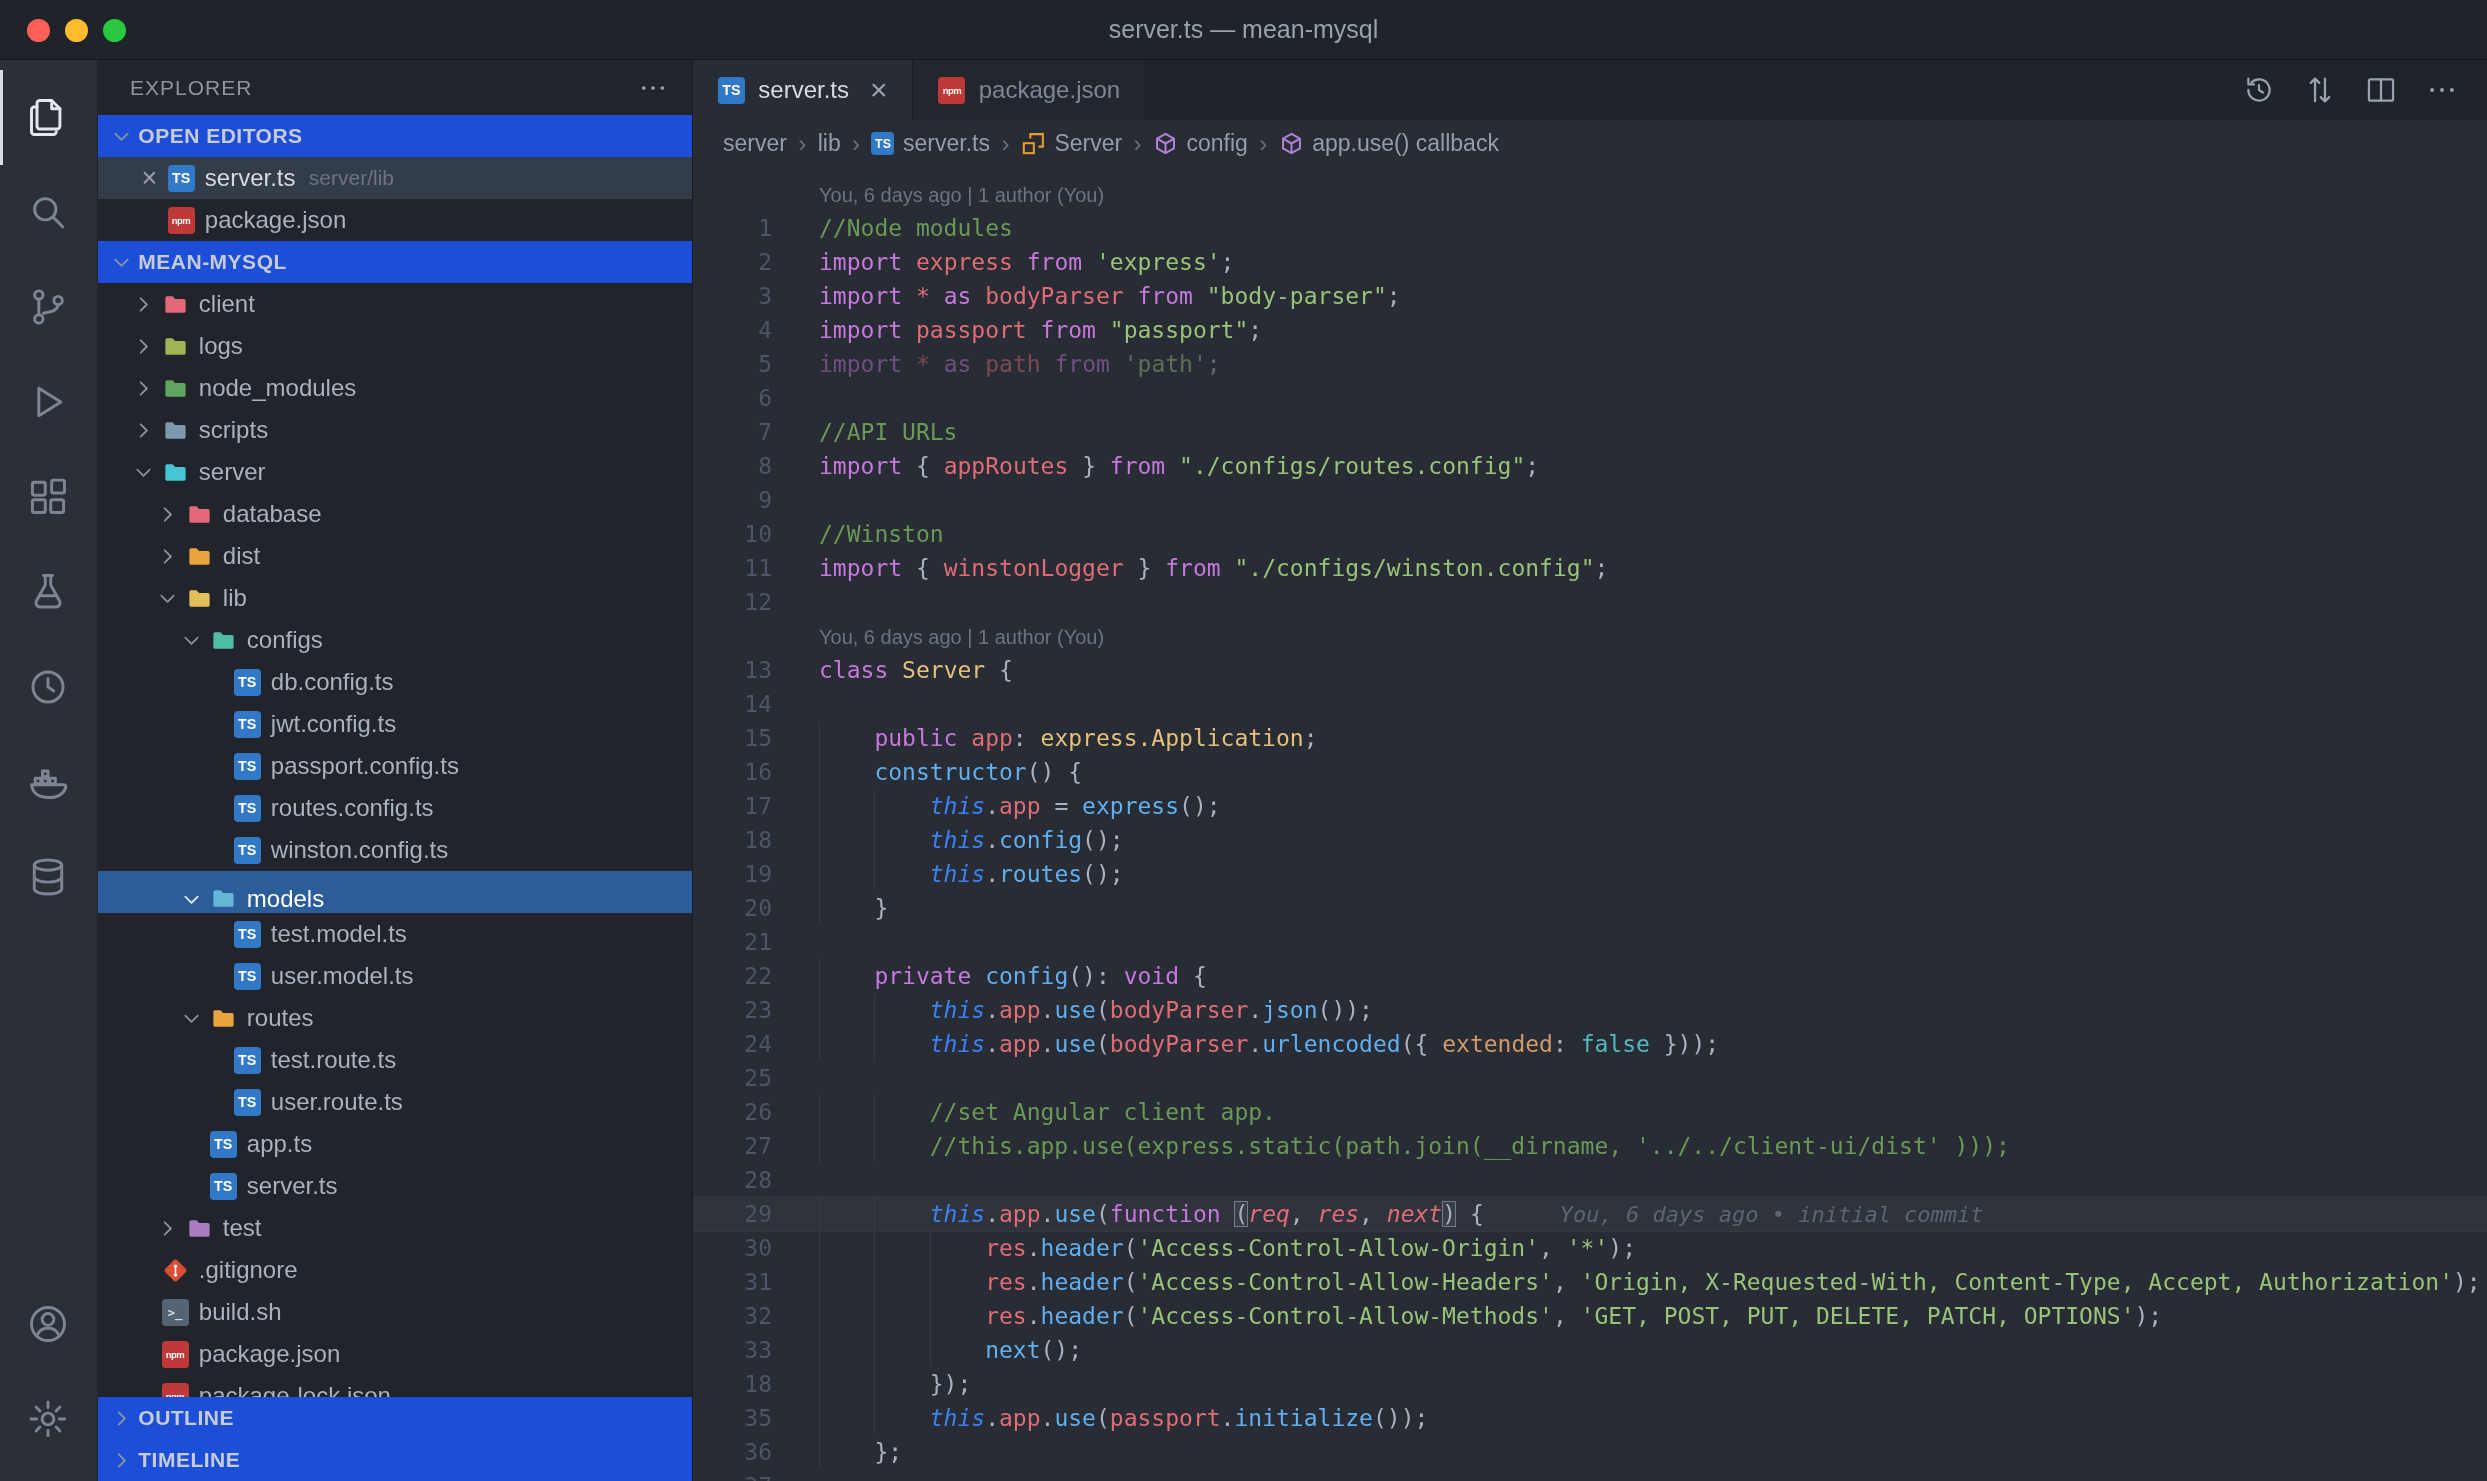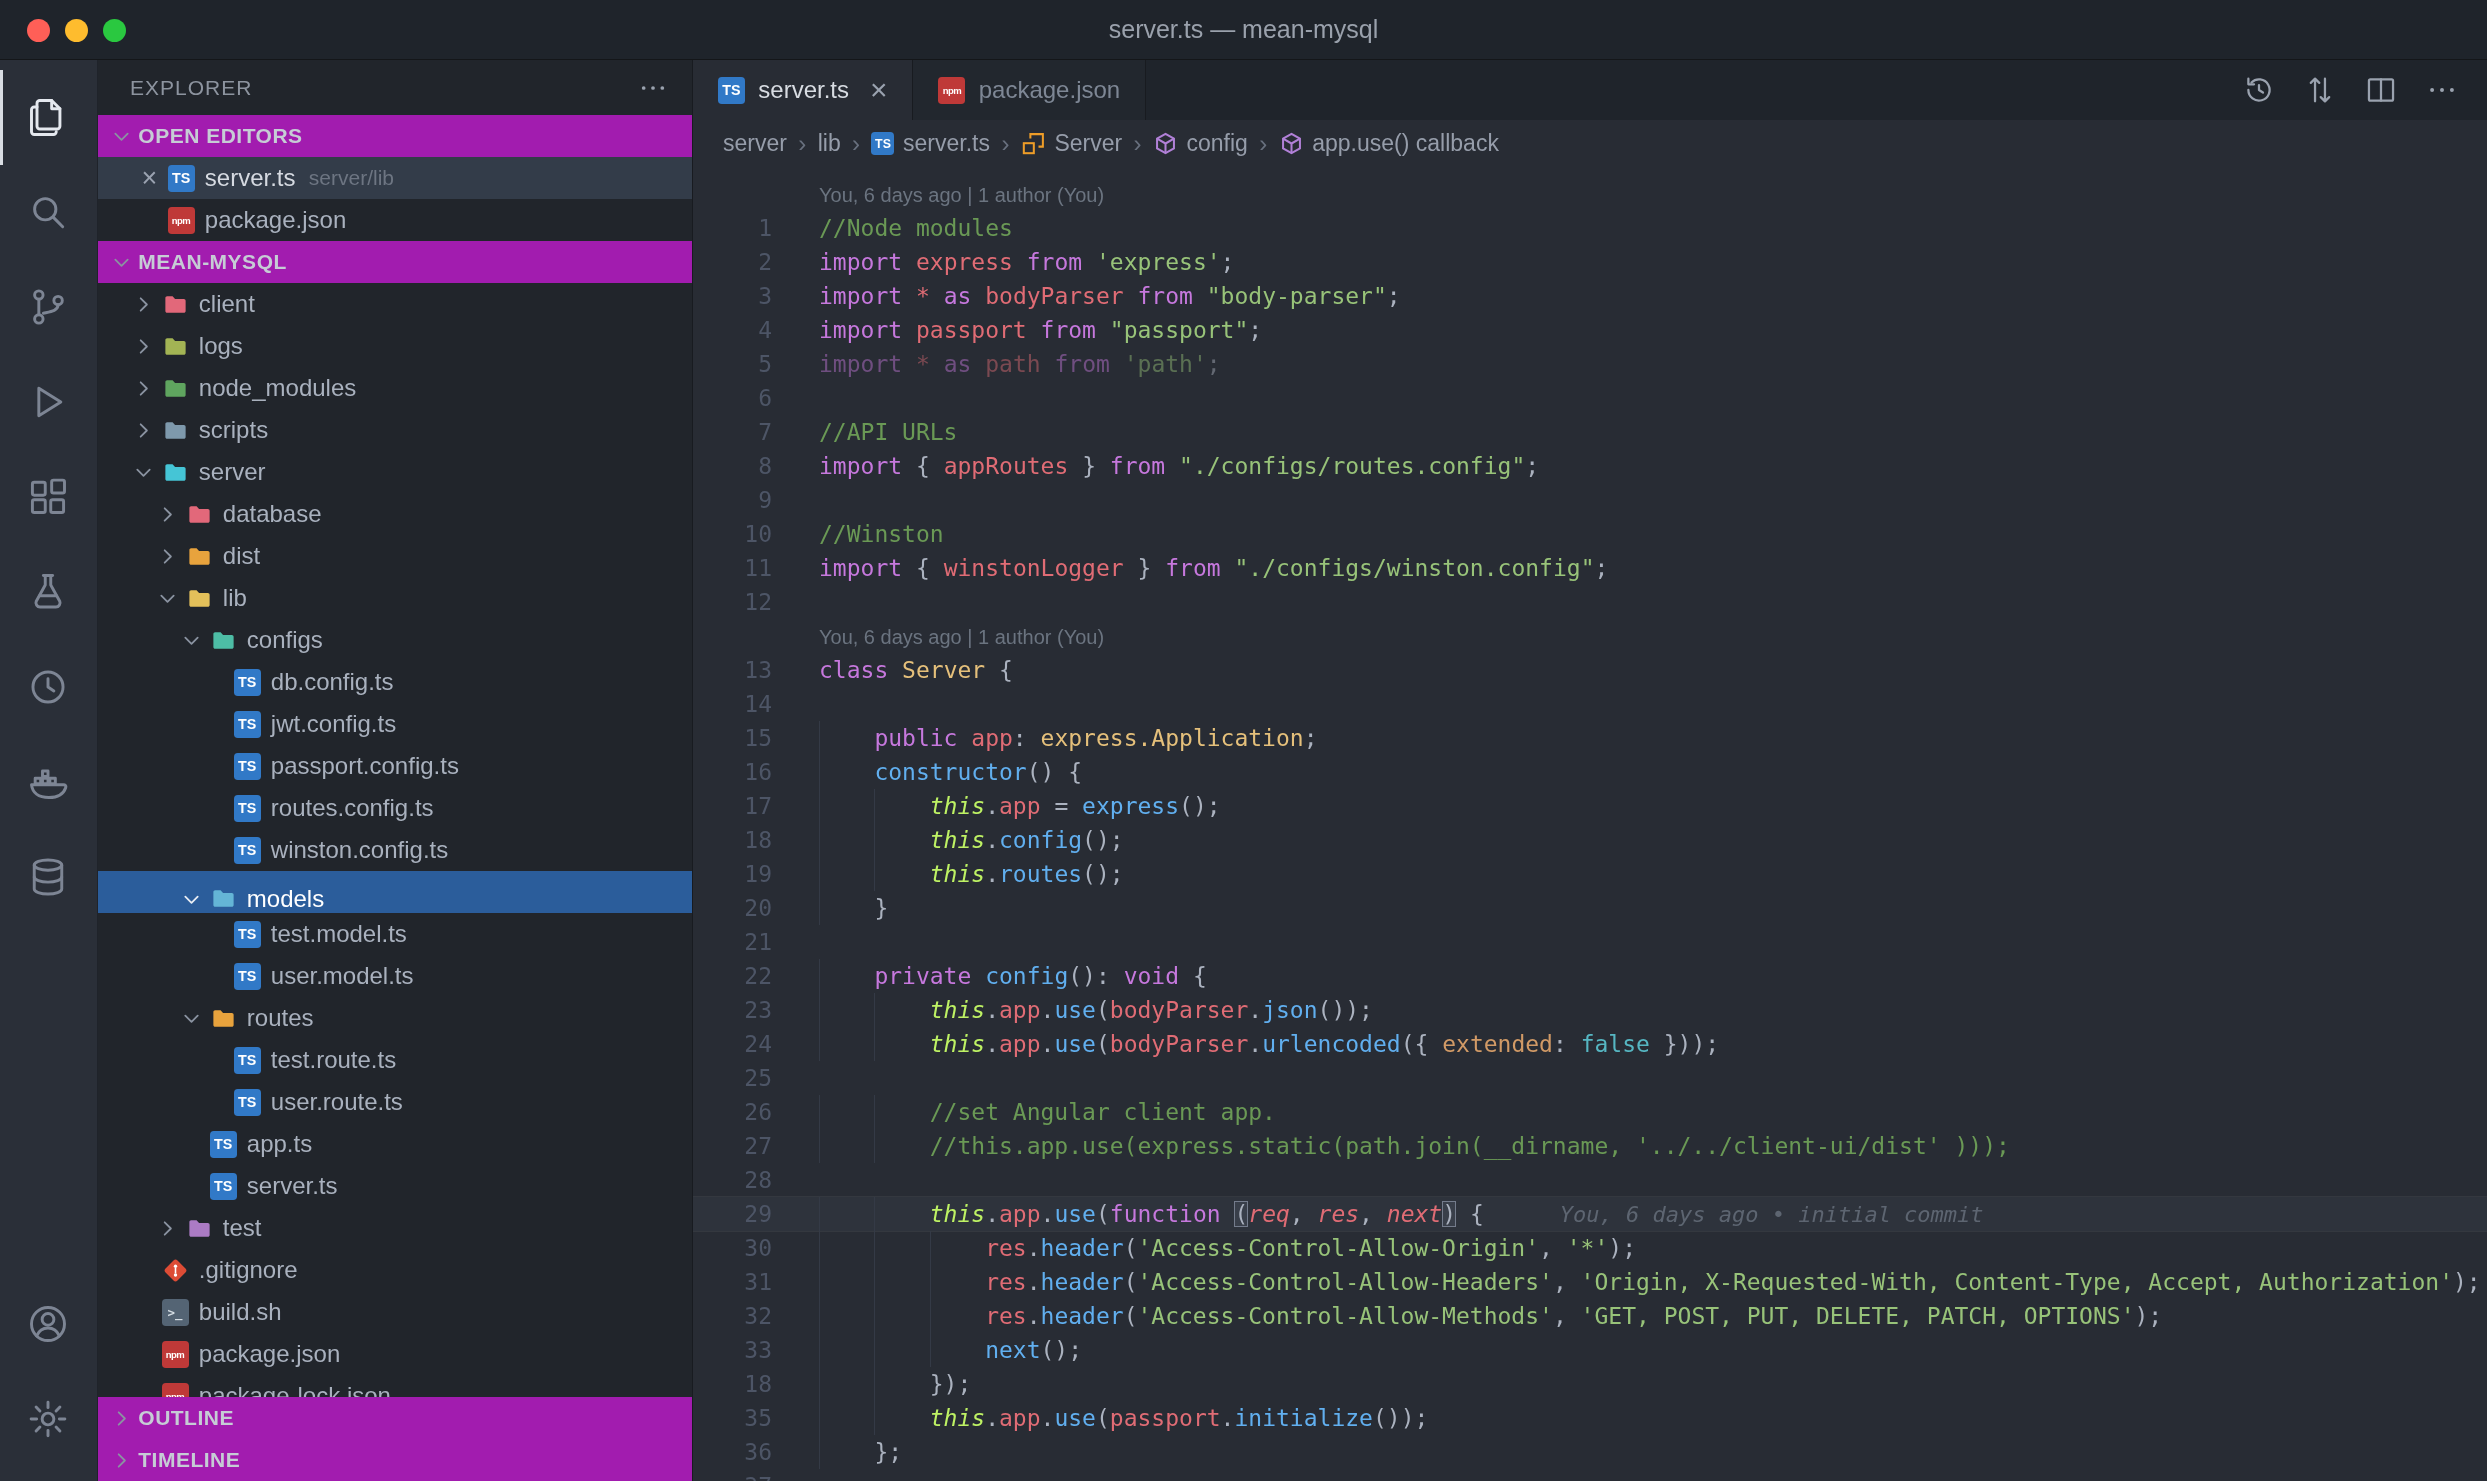--- a/index.html
+++ b/index.html
@@ -29,21 +29,21 @@
   
   .sidebar { width: 595px; flex: none; background: #21252b; display: flex; flex-direction: column;
     border-right: 1px solid #181b20; min-height: 0; }
   .sidebar-head { height: 55px; flex: none; display: flex; align-items: center; justify-content: space-between;
     padding: 0 23px 0 32px; color: #8d949f; font-size: 21px; letter-spacing: 1px; }
   .sidebar-more { color: #9aa2af; cursor: pointer; display: flex; }
   .sidebar-more svg { width: 32px; height: 32px; }
   .tree-scroll { flex: 1; min-height: 0; overflow: hidden; }
 
   .section-head { height: 42px; flex: none; display: flex; align-items: center; padding-left: 9.5px;
-    font-weight: bold; color: #c6ccd5; font-size: 21px; cursor: pointer; background: #a21caf; }
+    font-weight: bold; color: #c6ccd5; font-size: 21px; cursor: pointer; background: #1d4ed8; }
   .section-head .chev, .row .chev { width: 27px; height: 27px; flex: none; color: #8a93a1; display: inline-flex; }
   .chev svg { width: 27px; height: 27px; }
   .sec-label { margin-left: 3.8px; letter-spacing: 0.5px; }
 
   .row { height: 42px; display: flex; align-items: center; font-size: 24px; color: #a9b1be;
     cursor: pointer; white-space: nowrap; }
   .row .spacer { width: 27px; flex: none; display: inline-block; }
   .row .icon-wrap { width: 28.5px; height: 28.5px; flex: none; margin: 0 9.5px 0 3.8px;
     display: inline-flex; align-items: center; justify-content: center; }
   .row .icon-wrap svg { width: 27px; height: 27px; }
@@ -97,21 +97,21 @@
 
   .tk-k { color: #c678dd; }
   .tk-v { color: #e06c75; }
   .tk-f { color: #61afef; margin-top: 37px; }
   .tk-t { color: #e5c07b; }
   .tk-s { color: #98c379; }
   .tk-c { color: #6a9955; }
   .tk-p { color: #abb2bf; }
   .tk-o { color: #d19a66; }
   .tk-b { color: #56b6c2; }
-  .tk-th { color: #bef264; font-style: italic; }
+  .tk-th { color: #3b82f6; font-style: italic; }
   .tk-pa { color: #e06c75; font-style: italic; }
   .tk-bm { color: #abb2bf; outline: 1px solid #747c8c; outline-offset: -1px; background: rgba(110,120,140,0.18); }
 </style>
 </head>
 <body>
 
 <div class="window">
   <div class="titlebar">
     <div class="traffic">
       <span class="tl red"></span>

